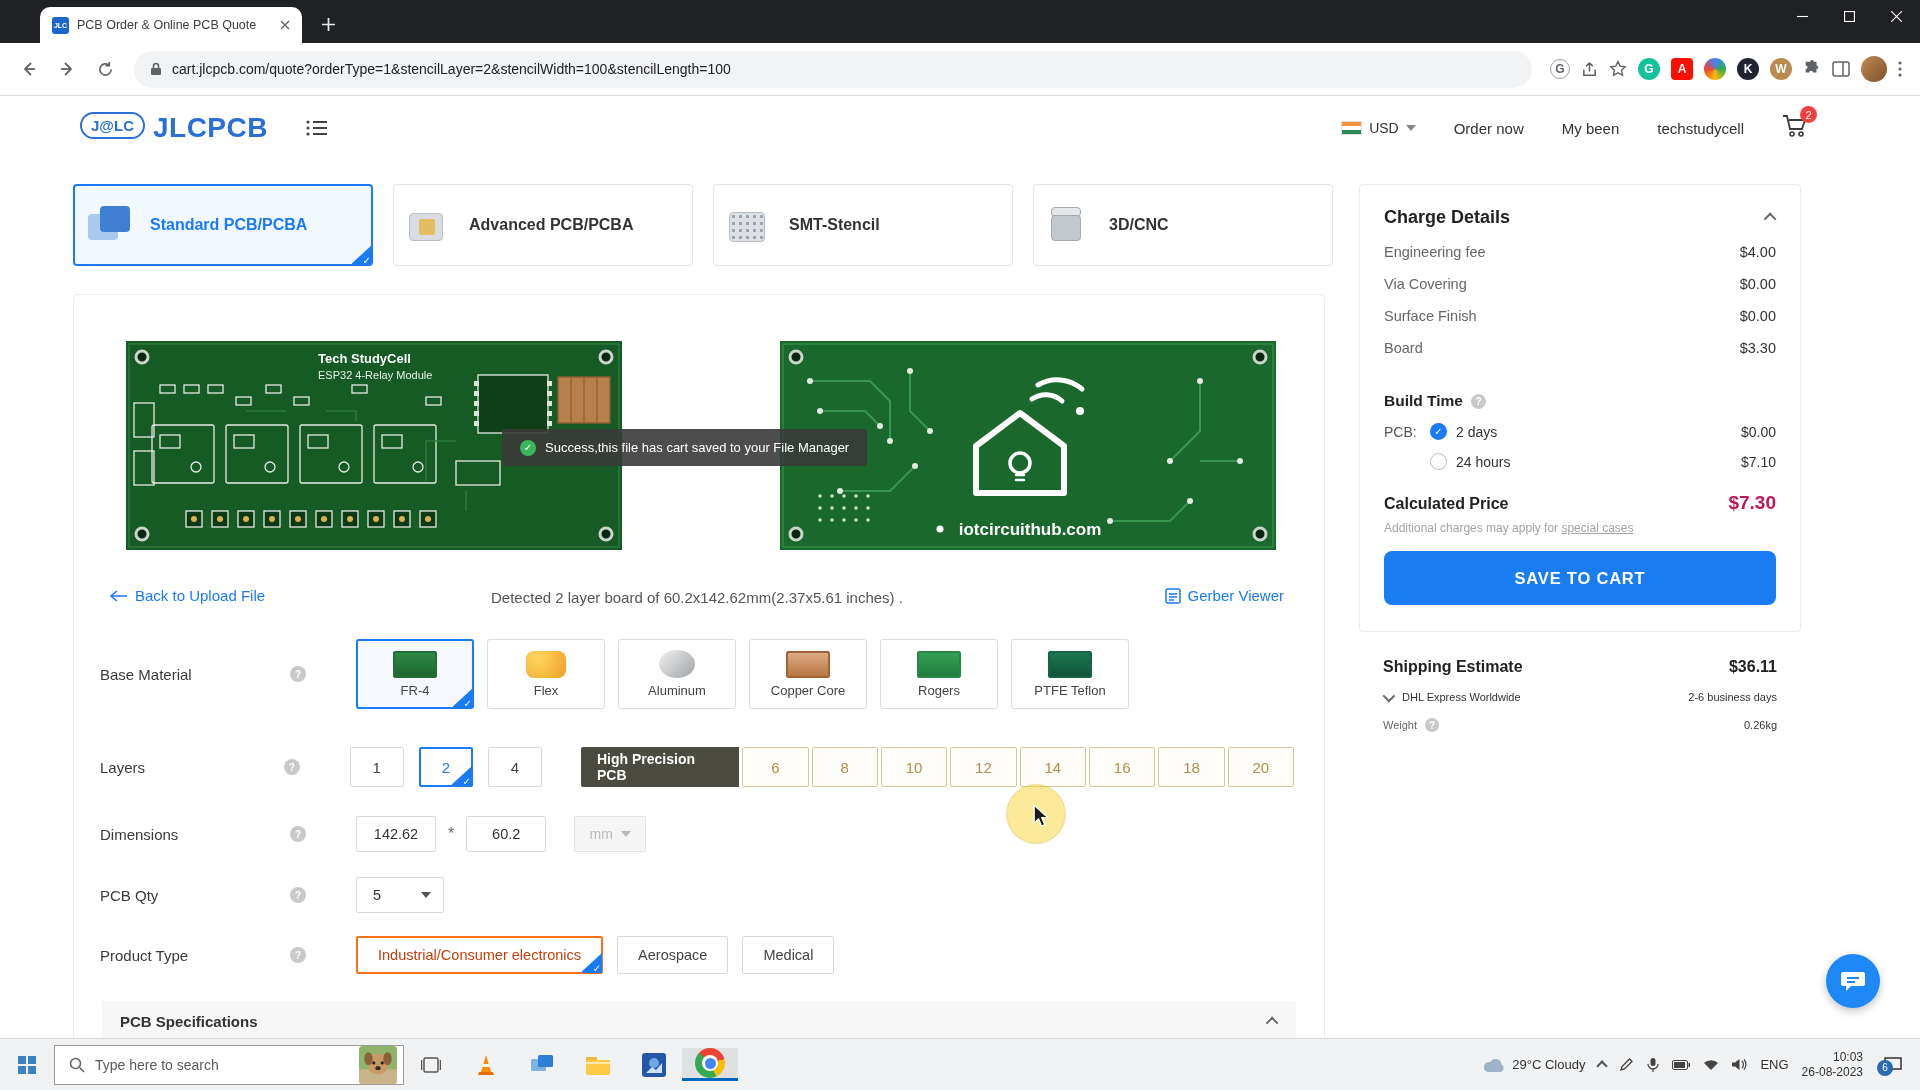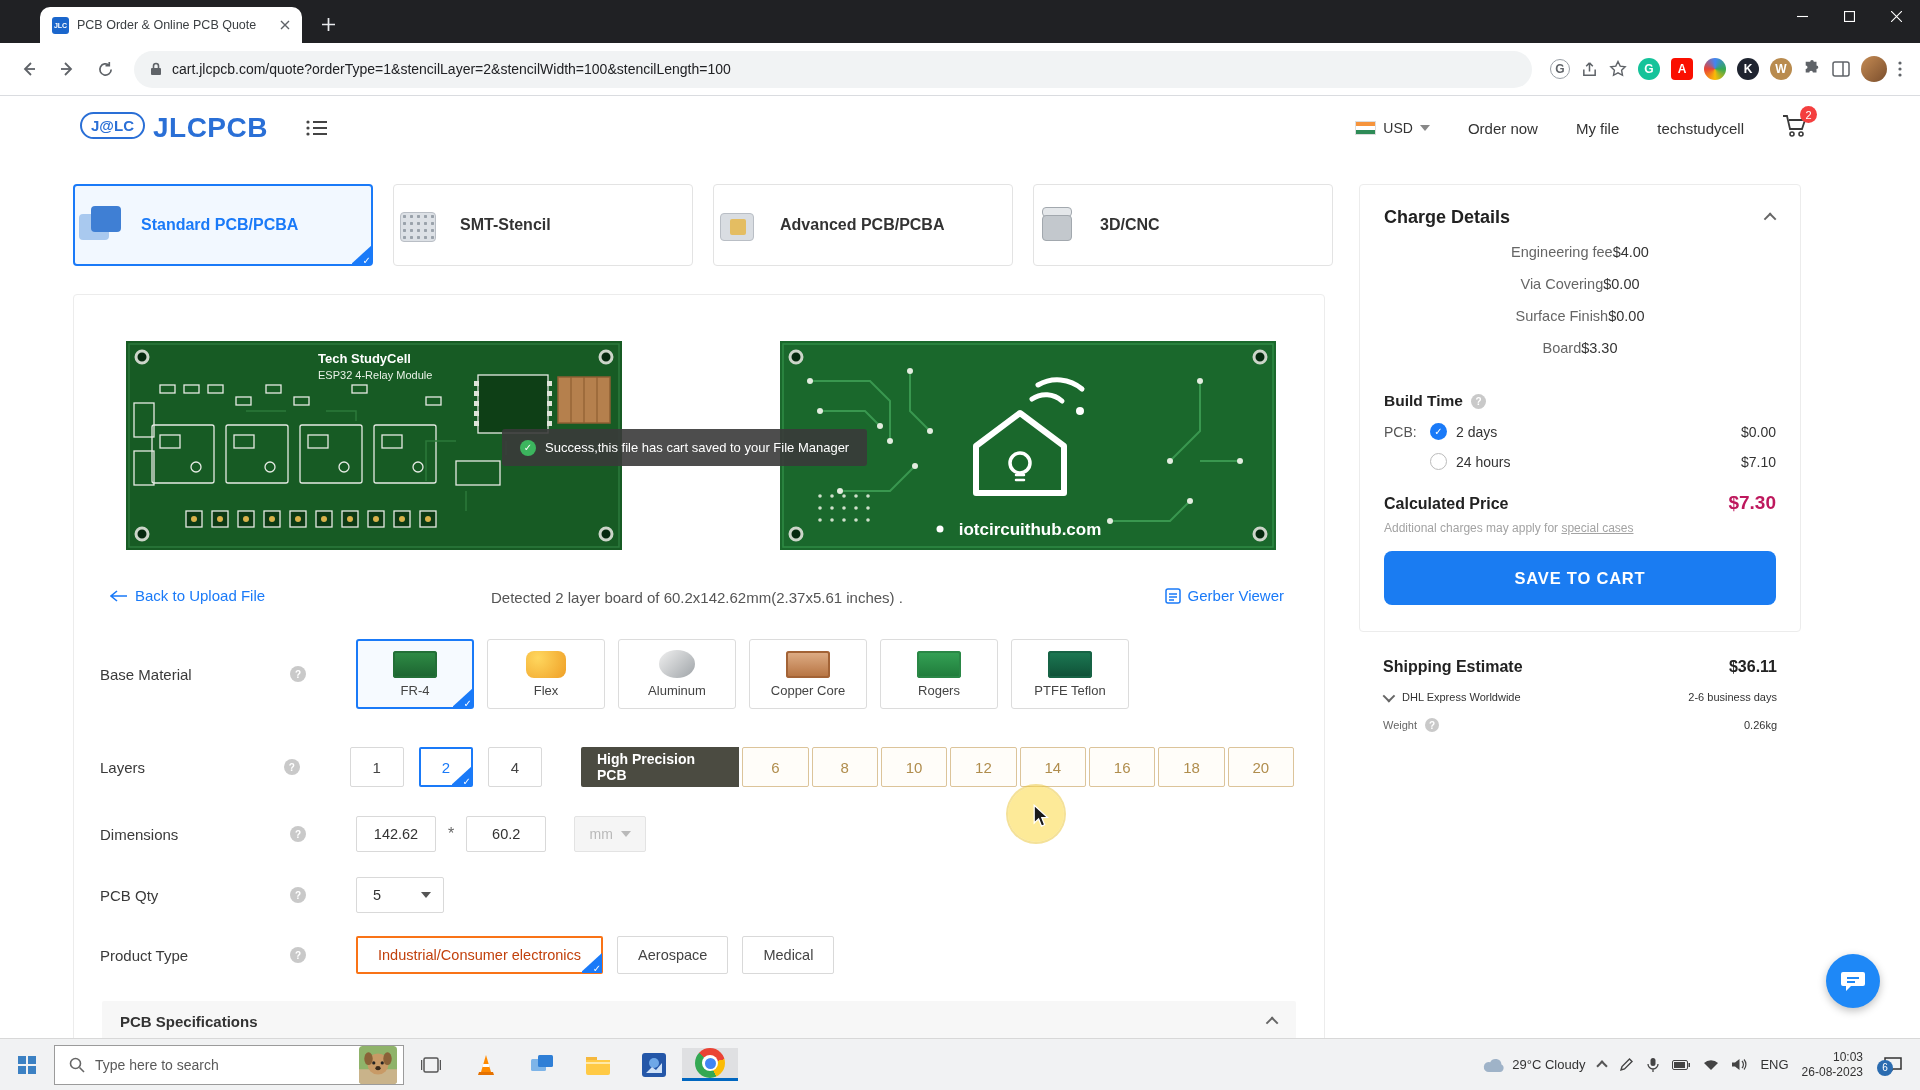--- a/index.html
+++ b/index.html
@@ -35,21 +35,21 @@
   .flag{width:21px;height:14px;border:1px solid #ddd;background:linear-gradient(#f6943c 33%,#fff 33% 66%,#2e8b57 66%)}
   .hdr-link{font-size:15px;color:#333}
   .cart{position:relative}
   .cart-badge{position:absolute;top:-8px;right:-9px;background:#f43f3f;color:#fff;border-radius:9px;min-width:17px;height:17px;font-size:11px;display:flex;align-items:center;justify-content:center;padding:0 4px}
 
   
   .page-body{position:absolute;top:160px;left:0;right:0;height:878px;background:#fff;overflow:hidden}
 
   
   .ptabs{position:absolute;left:73px;top:24px;display:flex;gap:20px}
-  .ptab{position:relative;width:300px;height:82px;border:1px solid #e3e3e3;border-radius:4px;background:#fff;display:flex;align-items:center;gap:16px;padding:0 4px}
+  .ptab{position:relative;width:300px;height:82px;border:1px solid #e3e3e3;border-radius:4px;background:#fff;display:flex;align-items:center;gap:16px;padding:0 13px}
   .ptab.selected{border:2px solid #1a7af8;background:#f2f8ff}
   .pt-label{font-size:16px;font-weight:bold;color:#333}
   .ptab.selected .pt-label{color:#1a7af8}
   .pt-ic{position:relative;width:46px;height:40px;flex:0 0 auto}
   .pt-ic i{position:absolute;border-radius:4px}
   .pt-standard .a{left:0;top:9px;width:30px;height:26px;background:#a9c9ef}
   .pt-standard .b{left:12px;top:1px;width:30px;height:26px;background:#3f7fd4}
   .pt-adv .a{left:2px;top:8px;width:34px;height:28px;background:#d9dde2;border:1px solid #b9bec5}
   .pt-adv .b{left:12px;top:14px;width:16px;height:16px;background:#e4bd62;border-radius:2px}
   .pt-smt .a{left:2px;top:7px;width:36px;height:30px;background:#dde1e6;border:1px solid #b9bec5;background-image:radial-gradient(#9aa2ab 1.4px,transparent 1.5px);background-size:7px 7px}
@@ -111,21 +111,21 @@
   .specs-bar{position:absolute;left:28px;right:28px;top:706px;height:40px;background:#f7f7f7;border-radius:2px;display:flex;align-items:center;justify-content:space-between;padding:0 18px}
   .specs-title{font-size:15px;font-weight:bold;color:#333}
   .chev{width:9px;height:9px;border-left:2px solid #666;border-top:2px solid #666;transform:rotate(45deg) translateY(2px)}
   .chev.down{transform:rotate(-135deg) translateY(2px)}
 
   
   .charge-panel{position:absolute;left:1359px;top:24px;width:442px}
   .charge-card{border:1px solid #ececec;border-radius:4px;padding:22px 24px 26px}
   .cd-head{display:flex;align-items:center;justify-content:space-between}
   .cd-title{font-size:18px;font-weight:bold;color:#222}
-  .fee-row{display:flex;justify-content:center;margin-top:16px;font-size:14.5px}
+  .fee-row{display:flex;justify-content:space-between;margin-top:16px;font-size:14.5px}
   .fee-label{color:#666}
   .fee-val{color:#333}
   .bt-head{display:flex;align-items:center;gap:8px;margin-top:36px}
   .bt-title{font-size:15.5px;font-weight:bold;color:#222}
   .bt-row{display:flex;align-items:center;margin-top:13px;font-size:14px}
   .pcb-prefix{color:#555;width:46px}
   .bt-row.indent{margin-left:46px}
   .radio{width:17px;height:17px;border-radius:50%;flex:0 0 auto}
   .radio.checked{background:#1a7af8;color:#fff;font-size:10px;display:flex;align-items:center;justify-content:center}
   .radio.checked::after{content:"✓"}
@@ -294,21 +294,21 @@
           <path d="M7 3 H21 M7 9 H21 M7 15 H21" stroke="#444" stroke-width="2"></path>
         </svg>
     </span>
     <div class="hdr-right">
       <span class="currency">
         <span class="flag"></span>
         <span>USD</span>
         <i class="caret dark" style="border-top-color:#888"></i>
       </span>
       <span class="hdr-link">Order now</span>
-      <span class="hdr-link">My file</span>
+      <span class="hdr-link">My been</span>
       <span class="hdr-link">techstudycell</span>
       <span class="cart">
         <svg width="26" height="24" viewBox="0 0 26 24">
             <path d="M1 2 h4 l3 13 h12 l3-9 H7" fill="none" stroke="#3a3a3a" stroke-width="1.8"></path>
             <circle cx="10" cy="20" r="2" fill="none" stroke="#3a3a3a" stroke-width="1.6"></circle>
             <circle cx="19" cy="20" r="2" fill="none" stroke="#3a3a3a" stroke-width="1.6"></circle>
           </svg>
         <span class="cart-badge">2</span>
       </span>
     </div>
@@ -319,31 +319,31 @@
     <div class="ptabs">
       <div class="ptab selected">
         <span class="pt-ic pt-standard">
             <i class="a"></i>
             <i class="b"></i>
           </span>
         <span class="pt-label">Standard PCB/PCBA</span>
         <span class="corner-check"></span>
       </div>
       <div class="ptab">
-        <span class="pt-ic pt-smt">
-            <i class="a"></i>
-          </span>
-        <span class="pt-label">SMT-Stencil</span>
-      </div>
-      <div class="ptab">
         <span class="pt-ic pt-adv">
             <i class="a"></i>
             <i class="b"></i>
           </span>
         <span class="pt-label">Advanced PCB/PCBA</span>
+      </div>
+      <div class="ptab">
+        <span class="pt-ic pt-smt">
+            <i class="a"></i>
+          </span>
+        <span class="pt-label">SMT-Stencil</span>
       </div>
       <div class="ptab">
         <span class="pt-ic pt-cnc">
             <i class="b"></i>
             <i class="a"></i>
           </span>
         <span class="pt-label">3D/CNC</span>
       </div>
     </div>
 

